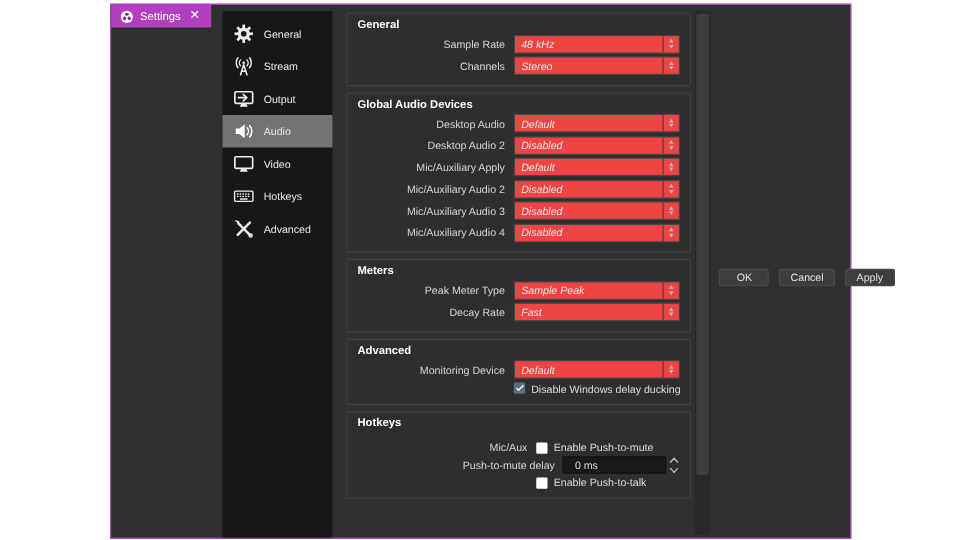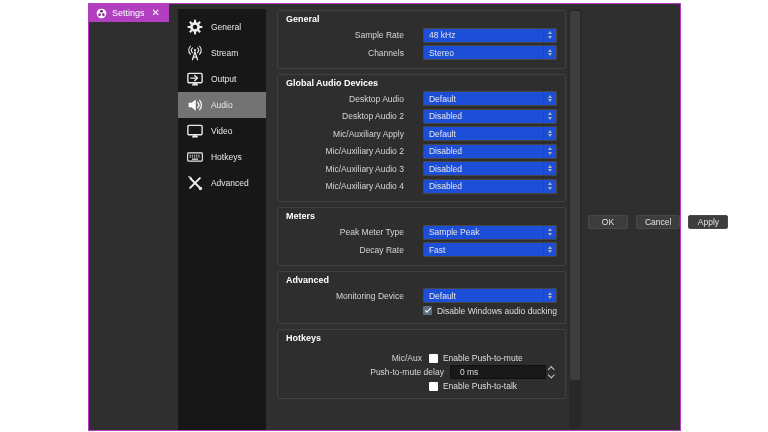--- a/index.html
+++ b/index.html
@@ -55,25 +55,25 @@
     padding:2px 8px 5px 8px;margin-bottom:5px;box-sizing:border-box;
   }
   .group-title{
     font-size:9px;font-weight:bold;color:#ffffff;line-height:12px;
     margin-bottom:2px;
   }
   
   .row{display:flex;align-items:center;margin:2.5px 0;}
   .rlabel{
     width:118px;flex:0 0 118px;text-align:right;color:#d6d6d6;
-    font-size:8.5px;padding-right:19px;white-space:nowrap;
+    font-size:8.5px;padding-right:7px;white-space:nowrap;
   }
   .combo{
-    flex:1;height:13px;background:#1d4ed8;border:1px solid #474747;
-    border-radius:1px;display:flex;align-items:center;min-width:0;
+    flex:1;height:13px;background:#ef4444;border:1px solid #474747;
+    border-radius:1px;display:flex;align-items:center;min-width:0;font-style:italic;
   }
   .cval{flex:1;color:#e6e6e6;font-size:8.5px;padding-left:5px;white-space:nowrap;overflow:hidden;}
   .cbtns{
     width:12px;flex:0 0 12px;display:flex;flex-direction:column;
     align-items:center;justify-content:center;gap:1.5px;border-left:1px solid #474747;height:100%;
   }
   .tri-up{width:0;height:0;border-left:2.5px solid transparent;border-right:2.5px solid transparent;border-bottom:3px solid #b5b5b5;}
   .tri-down{width:0;height:0;border-left:2.5px solid transparent;border-right:2.5px solid transparent;border-top:3px solid #b5b5b5;}
   
   .cb{
@@ -347,21 +347,21 @@
               <span class="cval">Default</span>
               <span class="cbtns">
                   <i class="tri-up"></i>
                   <i class="tri-down"></i>
                 </span>
             </div>
           </div>
           <div class="row">
             <span class="rlabel"></span>
             <span class="cb checked"></span>
-            <span class="cb-text">Disable Windows audio ducking</span>
+            <span class="cb-text">Disable Windows delay ducking</span>
           </div>
         </div>
 
         <div class="group">
           <div class="group-title">Hotkeys</div>
           <div class="hk-gap"></div>
 
           <div class="hk-row">
             <span class="hk-lbl">Mic/Aux</span>
             <span class="cb"></span>

